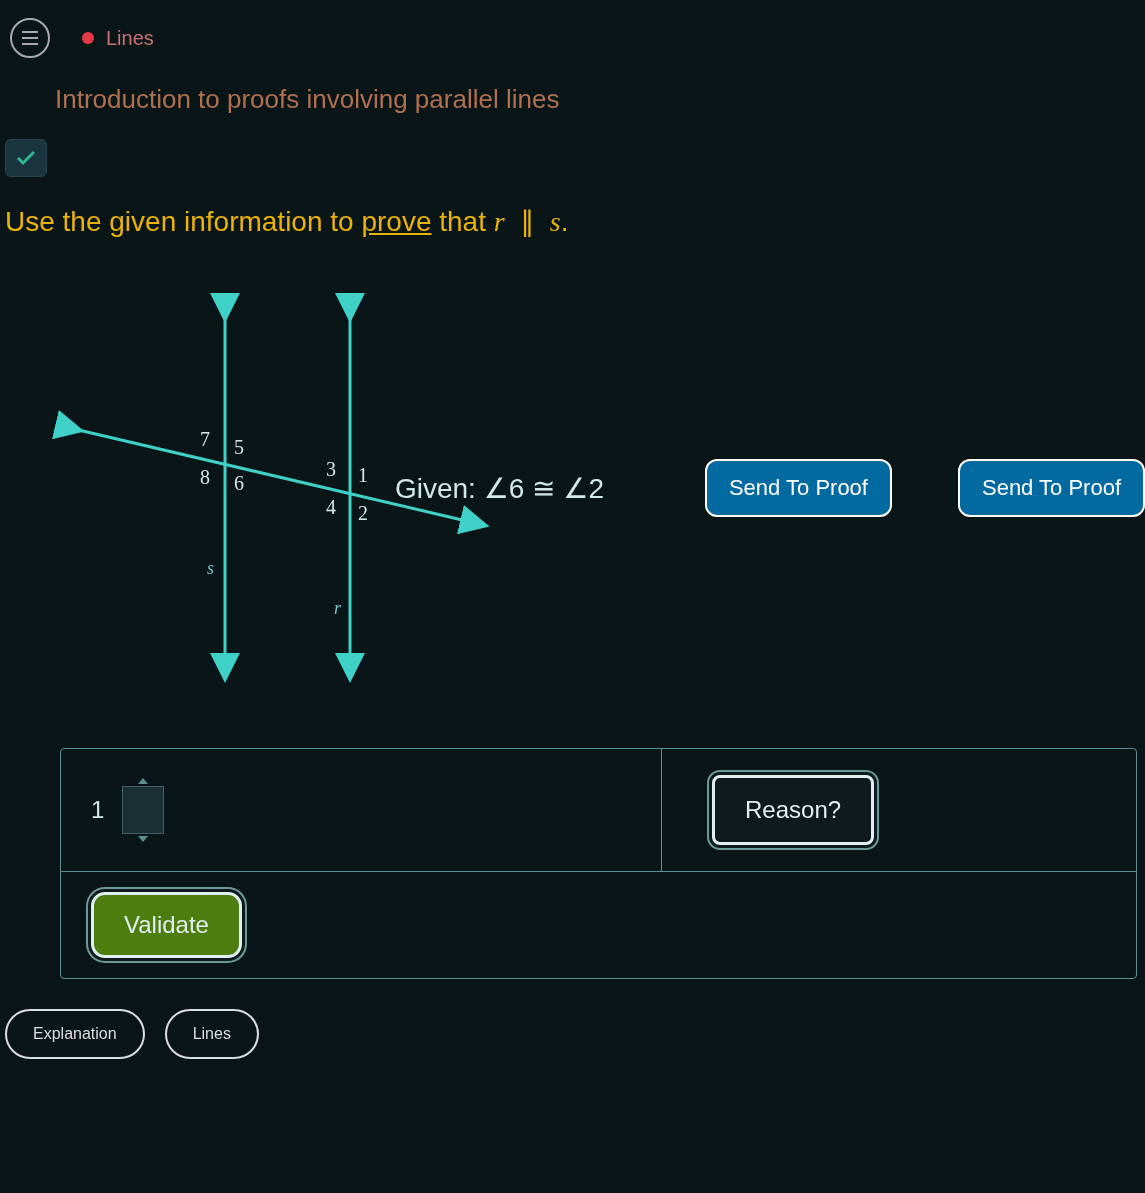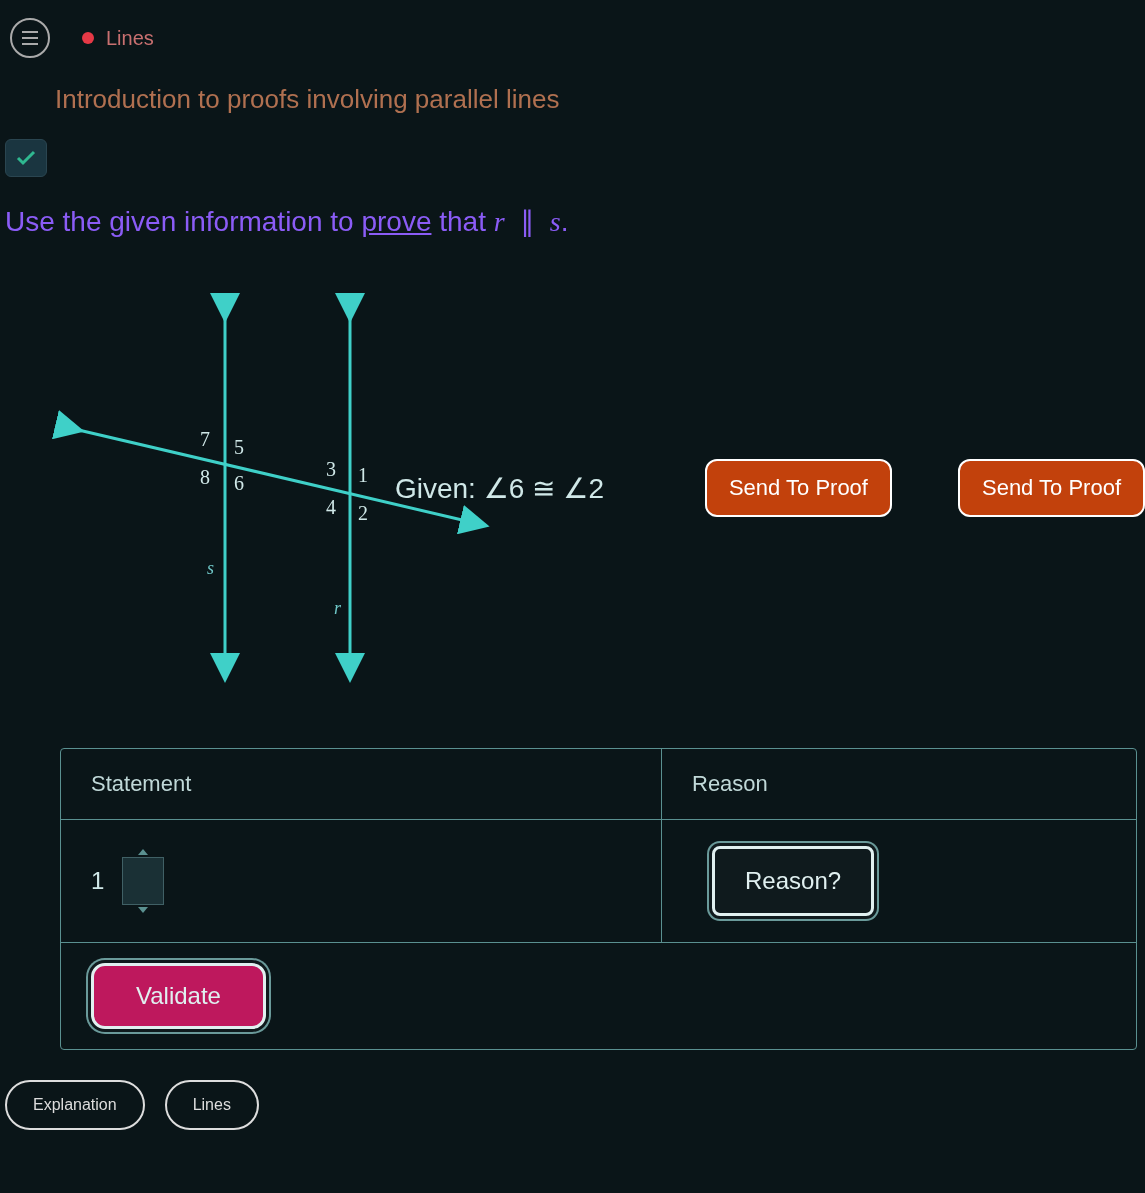--- a/index.html
+++ b/index.html
@@ -61,21 +61,21 @@
     border-radius: 6px;
     display: flex;
     align-items: center;
     justify-content: center;
     margin: 24px 0 0 5px;
     border: 1px solid #2a4550;
   }
   .check-badge svg { width: 20px; height: 16px; }
   .prompt {
     font-size: 28px;
-    color: #8b5cf6;
+    color: #eab308;
     margin: 28px 0 0 5px;
   }
   .prompt .prove-word { text-decoration: underline; }
   .prompt .math { font-style: italic; font-family: 'Times New Roman', serif; }
   .figure-row {
     display: flex;
     align-items: center;
     margin-top: 40px;
   }
   .figure-area {
@@ -95,21 +95,21 @@
   }
   .gp-text {
     color: #d0e8e8;
     font-size: 28px;
     width: 270px;
   }
   .gp-text .math { font-style: italic; font-family: 'Times New Roman', serif; }
   .send-btn {
     border: 2px solid #fff;
     border-radius: 12px;
-    background: #c2410c;
+    background: #0369a1;
     color: #fff;
     font-size: 22px;
     padding: 14px 22px;
     cursor: pointer;
     white-space: nowrap;
   }
   .proof-table {
     margin: 50px 0 0 60px;
     border: 1px solid #5a9090;
     border-radius: 4px;
@@ -168,24 +168,24 @@
     font-size: 24px;
     padding: 18px 30px;
     cursor: pointer;
     box-shadow: 0 0 0 3px #0f1a1d, 0 0 0 5px #6a9a9a;
     margin-left: 20px;
   }
   .validate-row { padding: 20px 30px; }
   .validate-btn {
     border: 3px solid #e0f0f0;
     border-radius: 14px;
-    background: #be185d;
+    background: #4d7c0f;
     color: #e0f0f0;
     font-size: 24px;
-    padding: 16px 42px;
+    padding: 16px 30px;
     cursor: pointer;
     box-shadow: 0 0 0 3px #0f1a1d, 0 0 0 5px #6a9a9a;
   }
   .bottom-bar {
     display: flex;
     gap: 20px;
     margin: 30px 0 0 5px;
   }
   .pill-btn {
     border: 2px solid #ddd;
@@ -268,24 +268,20 @@
       </div>
       <button class="send-btn">Send To Proof</button>
     </div>
     <div class="gp-row">
       <button class="send-btn">Send To Proof</button>
     </div>
   </div>
 </div>
 
 <div class="proof-table">
-  <div class="proof-header-row">
-    <div class="cell">Statement</div>
-    <div class="cell">Reason</div>
-  </div>
   <div class="proof-body-row">
     <div class="cell">
       <span>1</span>
       <span class="input-wrap">
         <input class="stmt-input" value="" style="">
       </span>
     </div>
     <div class="cell">
       <button class="reason-btn">Reason?</button>
     </div>

